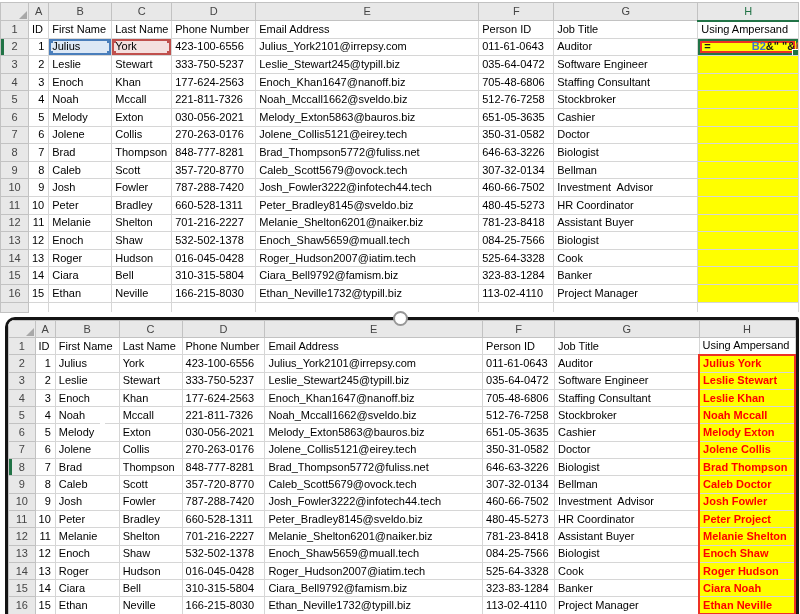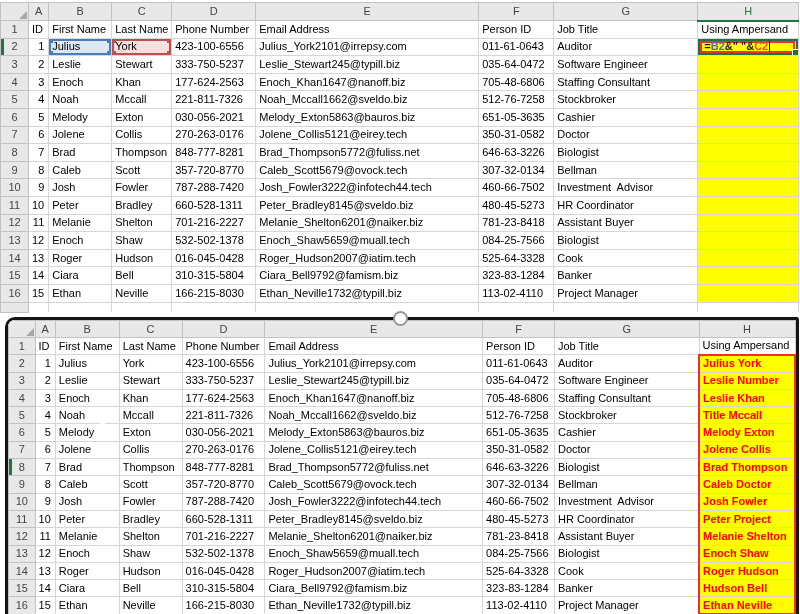--- a/index.html
+++ b/index.html
@@ -116,21 +116,21 @@
           </tr>
           <tr>
             <th class="active-row">2</th>
             <td class="num">1</td>
             <td class="ref-blue">Julius<span class="hnd h-tl"></span><span class="hnd h-tr"></span><span class="hnd h-bl"></span><span class="hnd h-br"></span></td>
             <td class="ref-red">York<span class="hnd h-tl"></span><span class="hnd h-tr"></span><span class="hnd h-bl"></span><span class="hnd h-br"></span></td>
             <td>423-100-6556</td>
             <td>Julius_York2101@irrepsy.com</td>
             <td>011-61-0643</td>
             <td>Auditor</td>
-            <td class="formula-cell"><div class="formula-box"><span style="color: rgb(26, 26, 26);">=</span><span style="color: rgb(68, 114, 196);">B2</span><span style="color: rgb(26, 26, 26);">&amp;" "&amp;</span><span style="color: rgb(214, 87, 61); text-decoration: underline;">C2</span><span class="caret"></span></div><span class="fill-handle"></span></td>
+            <td class="formula-cell"><div class="formula-box"><span style="color: rgb(26, 26, 26);">=</span><span style="color: rgb(68, 114, 196); margin-left: 41px;">B2</span><span style="color: rgb(26, 26, 26);">&amp;" "&amp;</span><span style="color: rgb(214, 87, 61); text-decoration: underline;">C2</span><span class="caret"></span></div><span class="fill-handle"></span></td>
           </tr>
           <tr>
             <th>3</th>
             <td class="num">2</td>
             <td>Leslie</td>
             <td>Stewart</td>
             <td>333-750-5237</td>
             <td>Leslie_Stewart245@typill.biz</td>
             <td>035-64-0472</td>
             <td>Software Engineer</td>
@@ -342,21 +342,21 @@
           </tr>
           <tr>
             <th>3</th>
             <td class="num">2</td>
             <td>Leslie</td>
             <td>Stewart</td>
             <td>333-750-5237</td>
             <td>Leslie_Stewart245@typill.biz</td>
             <td>035-64-0472</td>
             <td>Software Engineer</td>
-            <td class="result-cell range-l range-r">Leslie Number</td>
+            <td class="result-cell range-l range-r">Leslie Stewart</td>
           </tr>
           <tr>
             <th>4</th>
             <td class="num">3</td>
             <td>Enoch</td>
             <td>Khan</td>
             <td>177-624-2563</td>
             <td>Enoch_Khan1647@nanoff.biz</td>
             <td>705-48-6806</td>
             <td>Staffing Consultant</td>
@@ -364,21 +364,21 @@
           </tr>
           <tr>
             <th>5</th>
             <td class="num">4</td>
             <td>Noah</td>
             <td>Mccall</td>
             <td>221-811-7326</td>
             <td>Noah_Mccall1662@sveldo.biz</td>
             <td>512-76-7258</td>
             <td>Stockbroker</td>
-            <td class="result-cell range-l range-r">Title Mccall</td>
+            <td class="result-cell range-l range-r">Noah Mccall</td>
           </tr>
           <tr>
             <th>6</th>
             <td class="num">5</td>
             <td>Melody</td>
             <td>Exton</td>
             <td>030-056-2021</td>
             <td>Melody_Exton5863@bauros.biz</td>
             <td>651-05-3635</td>
             <td>Cashier</td>
@@ -474,21 +474,21 @@
           </tr>
           <tr>
             <th>15</th>
             <td class="num">14</td>
             <td>Ciara</td>
             <td>Bell</td>
             <td>310-315-5804</td>
             <td>Ciara_Bell9792@famism.biz</td>
             <td>323-83-1284</td>
             <td>Banker</td>
-            <td class="result-cell range-l range-r">Hudson Bell</td>
+            <td class="result-cell range-l range-r">Ciara Noah</td>
           </tr>
           <tr>
             <th>16</th>
             <td class="num">15</td>
             <td>Ethan</td>
             <td>Neville</td>
             <td>166-215-8030</td>
             <td>Ethan_Neville1732@typill.biz</td>
             <td>113-02-4110</td>
             <td>Project Manager</td>

